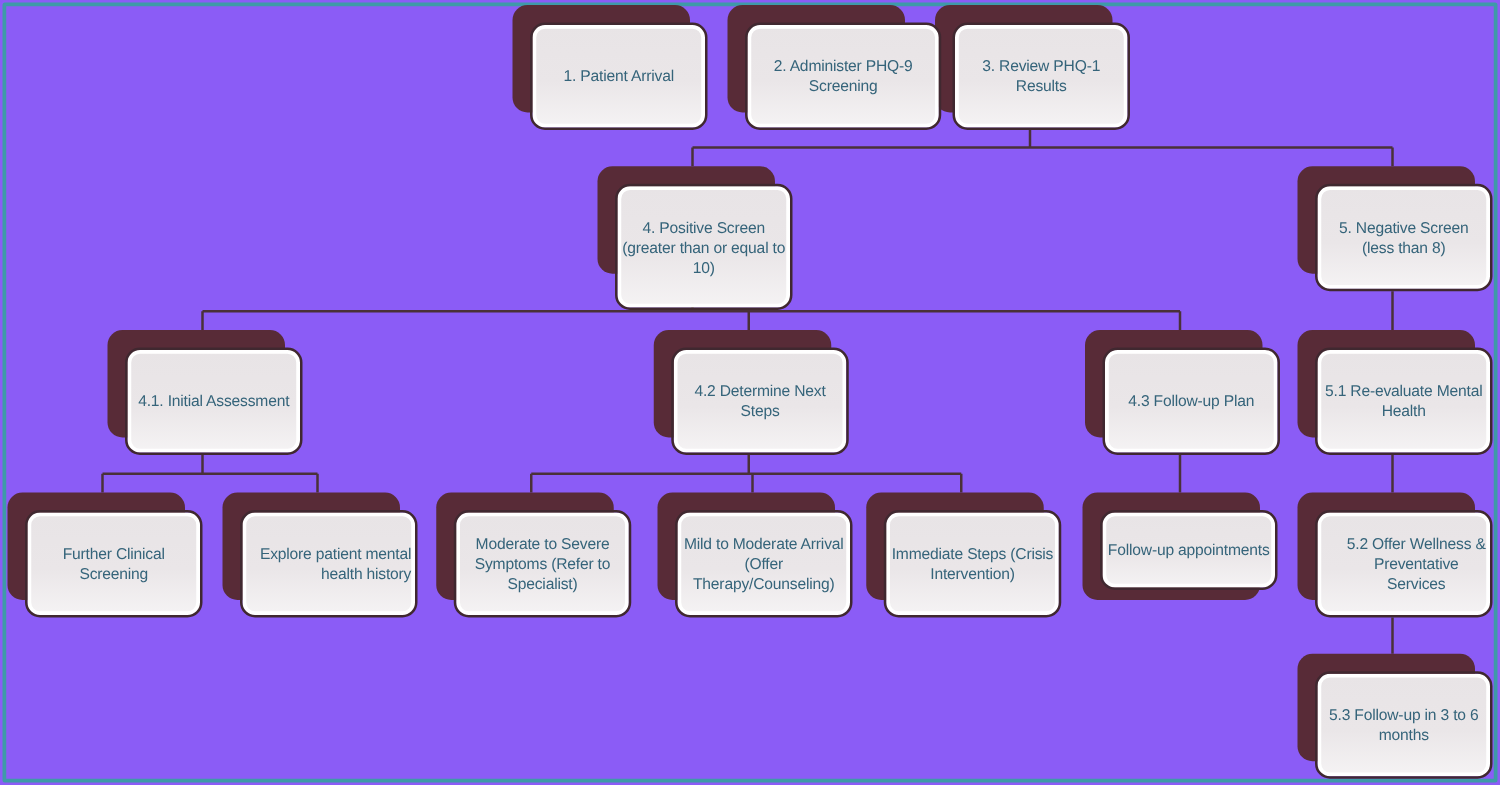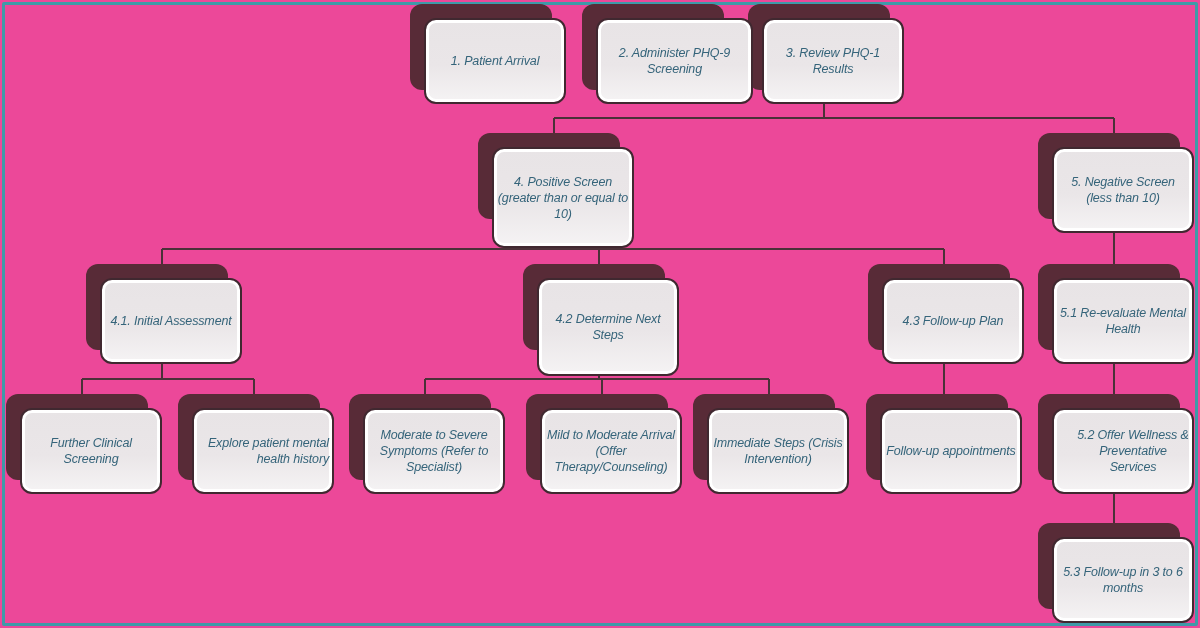--- a/index.html
+++ b/index.html
@@ -1,19 +1,18 @@
 <!DOCTYPE html>
 <html><head>
 <meta charset="utf-8">
 <style>
   html,body{margin:0;padding:0;background:#ffffff;}
   #canvas{
-    position:relative;width:1200px;height:628px;background:#ec4899;overflow:hidden;
+    position:relative;width:1200px;height:628px;background:#8b5cf6;overflow:hidden;
     font-family:"Liberation Sans","DejaVu Sans",sans-serif;
-    font-style:italic;
   }
   #frame{
     position:absolute;left:2px;top:2px;right:2px;bottom:2px;
     border:3px solid #3E9AA8;border-radius:2px;pointer-events:none;
   }
   #connector-layer{position:absolute;left:0;top:0;width:1200px;height:628px;z-index:1;}
   .node-shadow{
     position:absolute;border-radius:12px;z-index:2;
   }
   .node-box{
@@ -70,28 +69,28 @@
       <div class="node-box" style="left: 762px; top: 18px; width: 142px; height: 86px; background: linear-gradient(rgb(232, 228, 230) 0%, rgb(234, 230, 232) 55%, rgb(245, 243, 244) 100%); border-color: rgb(64, 40, 48);">
         <span class="node-label" style="color: rgb(53, 100, 122);">3. Review PHQ-1 Results</span>
       </div>
       <div class="node-shadow" style="left: 478px; top: 133px; width: 142px; height: 86px; background: rgb(88, 43, 55);"></div>
       <div class="node-box" style="left: 492px; top: 147px; width: 142px; height: 101px; background: linear-gradient(rgb(232, 228, 230) 0%, rgb(234, 230, 232) 55%, rgb(245, 243, 244) 100%); border-color: rgb(64, 40, 48);">
         <span class="node-label" style="color: rgb(53, 100, 122);">4. Positive Screen
 (greater than or equal to 10)</span>
       </div>
       <div class="node-shadow" style="left: 1038px; top: 133px; width: 142px; height: 86px; background: rgb(88, 43, 55);"></div>
       <div class="node-box" style="left: 1052px; top: 147px; width: 142px; height: 86px; background: linear-gradient(rgb(232, 228, 230) 0%, rgb(234, 230, 232) 55%, rgb(245, 243, 244) 100%); border-color: rgb(64, 40, 48);">
-        <span class="node-label" style="color: rgb(53, 100, 122);">5. Negative Screen (less than 10)</span>
+        <span class="node-label" style="color: rgb(53, 100, 122);">5. Negative Screen (less than 8)</span>
       </div>
       <div class="node-shadow" style="left: 86px; top: 264px; width: 142px; height: 86px; background: rgb(88, 43, 55);"></div>
       <div class="node-box" style="left: 100px; top: 278px; width: 142px; height: 86px; background: linear-gradient(rgb(232, 228, 230) 0%, rgb(234, 230, 232) 55%, rgb(245, 243, 244) 100%); border-color: rgb(64, 40, 48);">
         <span class="node-label" style="color: rgb(53, 100, 122);">4.1. Initial Assessment</span>
       </div>
       <div class="node-shadow" style="left: 523px; top: 264px; width: 142px; height: 86px; background: rgb(88, 43, 55);"></div>
-      <div class="node-box" style="left: 537px; top: 278px; width: 142px; height: 98px; background: linear-gradient(rgb(232, 228, 230) 0%, rgb(234, 230, 232) 55%, rgb(245, 243, 244) 100%); border-color: rgb(64, 40, 48);">
+      <div class="node-box" style="left: 537px; top: 278px; width: 142px; height: 86px; background: linear-gradient(rgb(232, 228, 230) 0%, rgb(234, 230, 232) 55%, rgb(245, 243, 244) 100%); border-color: rgb(64, 40, 48);">
         <span class="node-label" style="color: rgb(53, 100, 122);">4.2 Determine Next Steps</span>
       </div>
       <div class="node-shadow" style="left: 868px; top: 264px; width: 142px; height: 86px; background: rgb(88, 43, 55);"></div>
       <div class="node-box" style="left: 882px; top: 278px; width: 142px; height: 86px; background: linear-gradient(rgb(232, 228, 230) 0%, rgb(234, 230, 232) 55%, rgb(245, 243, 244) 100%); border-color: rgb(64, 40, 48);">
         <span class="node-label" style="color: rgb(53, 100, 122);">4.3 Follow-up Plan</span>
       </div>
       <div class="node-shadow" style="left: 1038px; top: 264px; width: 142px; height: 86px; background: rgb(88, 43, 55);"></div>
       <div class="node-box" style="left: 1052px; top: 278px; width: 142px; height: 86px; background: linear-gradient(rgb(232, 228, 230) 0%, rgb(234, 230, 232) 55%, rgb(245, 243, 244) 100%); border-color: rgb(64, 40, 48);">
         <span class="node-label" style="color: rgb(53, 100, 122);">5.1 Re-evaluate Mental Health</span>
       </div>
@@ -109,21 +108,21 @@
       </div>
       <div class="node-shadow" style="left: 526px; top: 394px; width: 142px; height: 86px; background: rgb(88, 43, 55);"></div>
       <div class="node-box" style="left: 540px; top: 408px; width: 142px; height: 86px; background: linear-gradient(rgb(232, 228, 230) 0%, rgb(234, 230, 232) 55%, rgb(245, 243, 244) 100%); border-color: rgb(64, 40, 48);">
         <span class="node-label" style="color: rgb(53, 100, 122);">Mild to Moderate Arrival (Offer Therapy/Counseling)</span>
       </div>
       <div class="node-shadow" style="left: 693px; top: 394px; width: 142px; height: 86px; background: rgb(88, 43, 55);"></div>
       <div class="node-box" style="left: 707px; top: 408px; width: 142px; height: 86px; background: linear-gradient(rgb(232, 228, 230) 0%, rgb(234, 230, 232) 55%, rgb(245, 243, 244) 100%); border-color: rgb(64, 40, 48);">
         <span class="node-label" style="color: rgb(53, 100, 122);">Immediate Steps (Crisis Intervention)</span>
       </div>
       <div class="node-shadow" style="left: 866px; top: 394px; width: 142px; height: 86px; background: rgb(88, 43, 55);"></div>
-      <div class="node-box" style="left: 880px; top: 408px; width: 142px; height: 86px; background: linear-gradient(rgb(232, 228, 230) 0%, rgb(234, 230, 232) 55%, rgb(245, 243, 244) 100%); border-color: rgb(64, 40, 48);">
+      <div class="node-box" style="left: 880px; top: 408px; width: 142px; height: 64px; background: linear-gradient(rgb(232, 228, 230) 0%, rgb(234, 230, 232) 55%, rgb(245, 243, 244) 100%); border-color: rgb(64, 40, 48);">
         <span class="node-label" style="color: rgb(53, 100, 122);">Follow-up appointments</span>
       </div>
       <div class="node-shadow" style="left: 1038px; top: 394px; width: 142px; height: 86px; background: rgb(88, 43, 55);"></div>
       <div class="node-box" style="left: 1052px; top: 408px; width: 142px; height: 86px; background: linear-gradient(rgb(232, 228, 230) 0%, rgb(234, 230, 232) 55%, rgb(245, 243, 244) 100%); border-color: rgb(64, 40, 48);">
         <span class="node-label" style="color: rgb(53, 100, 122); margin-left: 20px;">5.2 Offer Wellness &amp; Preventative Services</span>
       </div>
       <div class="node-shadow" style="left: 1038px; top: 523px; width: 142px; height: 86px; background: rgb(88, 43, 55);"></div>
       <div class="node-box" style="left: 1052px; top: 537px; width: 142px; height: 86px; background: linear-gradient(rgb(232, 228, 230) 0%, rgb(234, 230, 232) 55%, rgb(245, 243, 244) 100%); border-color: rgb(64, 40, 48);">
         <span class="node-label" style="color: rgb(53, 100, 122);">5.3 Follow-up in 3 to 6 months</span>
       </div>

